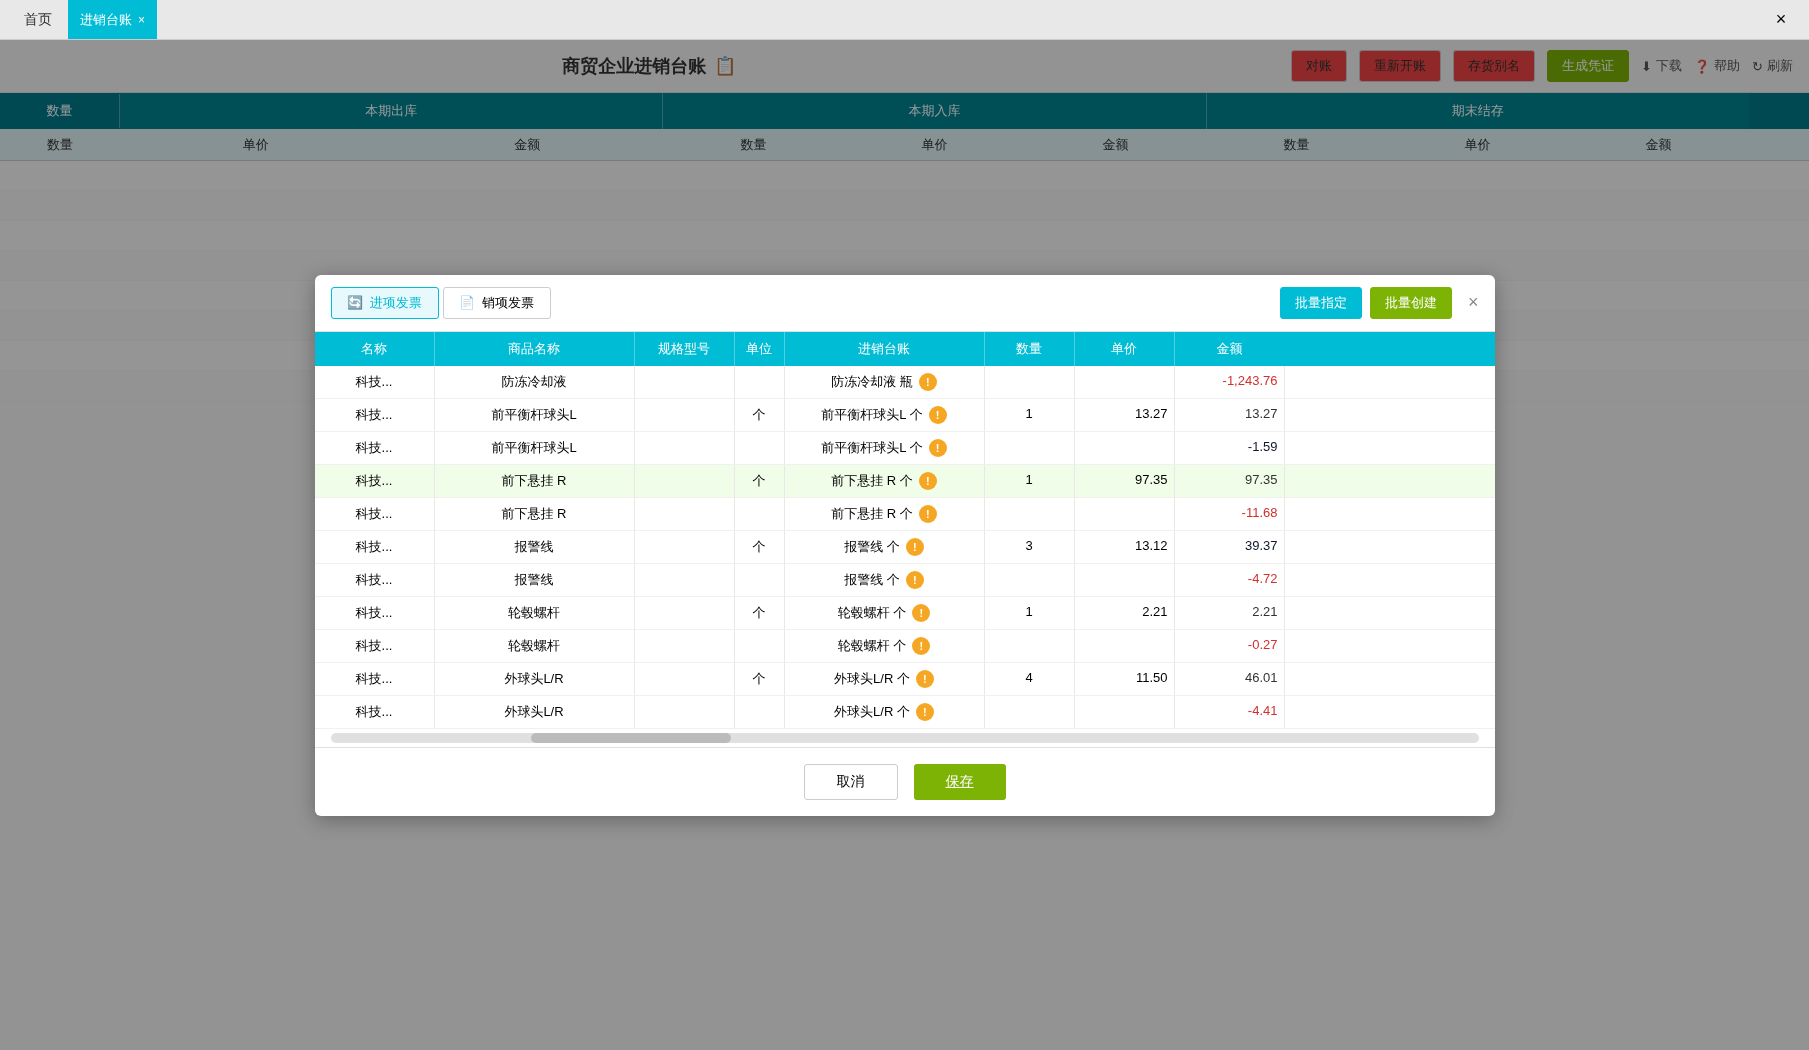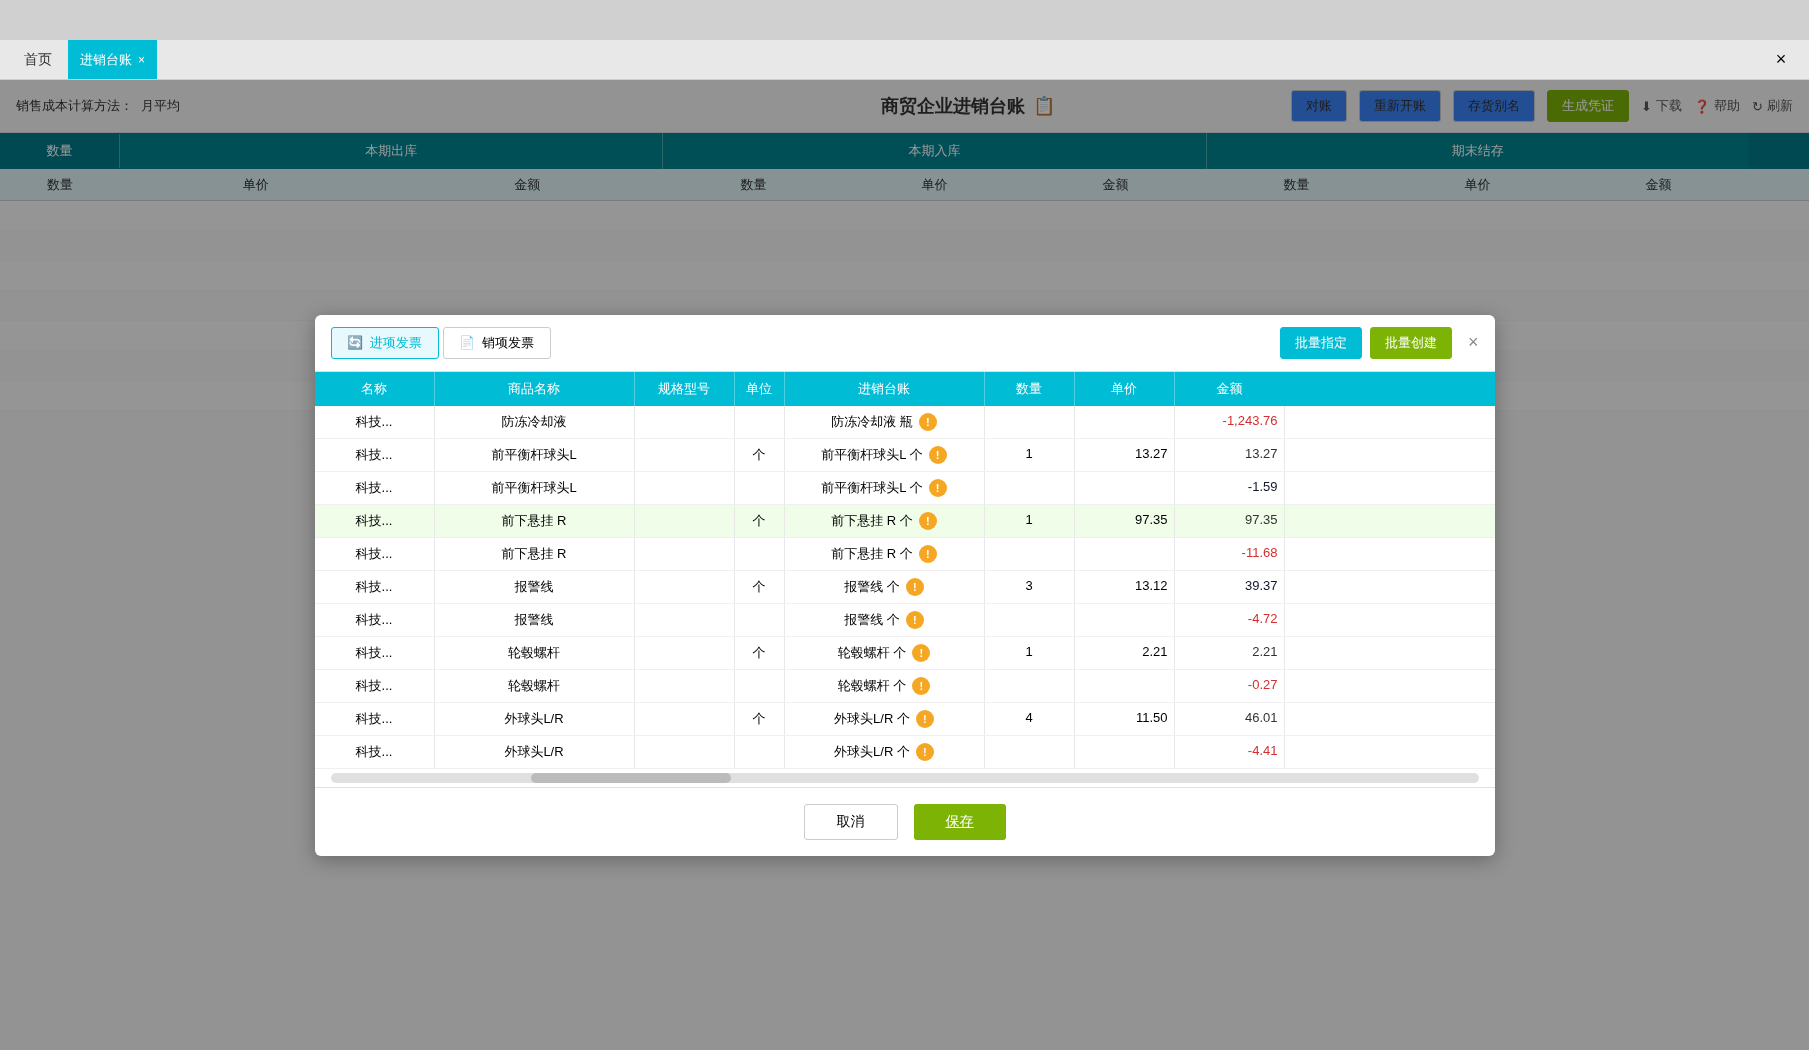--- a/index.html
+++ b/index.html
@@ -1,21 +1,21 @@
 <!DOCTYPE html>
 <html><head>
   <meta charset="utf-8">
   <style>
     * { box-sizing: border-box; margin: 0; padding: 0; }
     body { font-family: 'Microsoft YaHei', Arial, sans-serif; font-size: 13px; background: #d0d0d0; width: 1809px; height: 1050px; overflow: hidden; }
 
     
     .tab-bar {
       display: flex; align-items: center; background: #e8e8e8; height: 40px;
-      border-bottom: 1px solid #ccc; padding: 0 8px; margin-top: 40px;
+      border-bottom: 1px solid #ccc; padding: 0 8px;
     }
     .tab-home {
       padding: 0 16px; height: 100%; display: flex; align-items: center;
       color: #333; cursor: pointer; font-size: 14px;
     }
     .tab-active {
       background: #00bcd4; color: white; padding: 0 12px; height: 100%;
       display: flex; align-items: center; gap: 6px; font-size: 13px;
     }
     .tab-close { cursor: pointer; font-size: 12px; }
@@ -24,21 +24,21 @@
     
     .main-area { background: #f5f5f5; height: calc(1050px - 40px); position: relative; }
 
     
     .toolbar {
       display: flex; align-items: center; padding: 10px 16px; background: #f5f5f5;
       border-bottom: 1px solid #e0e0e0; gap: 8px;
     }
     .toolbar-left { display: flex; align-items: center; gap: 8px; flex: 1; }
     .toolbar-title { font-size: 18px; font-weight: bold; color: #333; text-align: center; flex: 1; display: flex; align-items: center; justify-content: center; gap: 8px; }
-    .btn { padding: 6px 14px; border: 1px solid #ccc; background: #3b82f6; cursor: pointer; border-radius: 3px; font-size: 13px; color: #333; }
+    .btn { padding: 6px 14px; border: 1px solid #ccc; background: #ef4444; cursor: pointer; border-radius: 3px; font-size: 13px; color: #333; }
     .btn-green { background: #7cb305; color: white; border-color: #7cb305; }
     .btn-teal { background: #00bcd4; color: white; border-color: #00bcd4; }
     .toolbar-right { display: flex; align-items: center; gap: 12px; }
     .toolbar-icon-btn { display: flex; align-items: center; gap: 4px; cursor: pointer; color: #555; font-size: 13px; }
 
     
     .modal-overlay {
       position: absolute; top: 0; left: 0; right: 0; bottom: 0;
       background: rgba(0,0,0,0.4); display: flex; align-items: center; justify-content: center;
       z-index: 100;
@@ -106,24 +106,20 @@
   <div class="tab-active">
     <span>进销台账</span>
     <span class="tab-close">×</span>
   </div>
   <div class="top-close">×</div>
 </div>
 
 <div class="main-area">
 
   <div class="toolbar">
-    <div class="toolbar-left">
-      <span class="cost-method">销售成本计算方法：</span>
-      <span class="cost-method">月平均</span>
-    </div>
     <div class="toolbar-title">
       <span>商贸企业进销台账</span>
       <span>📋</span>
     </div>
     <div class="toolbar-right">
       <button class="btn">对账</button>
       <button class="btn">重新开账</button>
       <button class="btn">存货别名</button>
       <button class="btn btn-green">生成凭证</button>
       <div class="toolbar-icon-btn">

